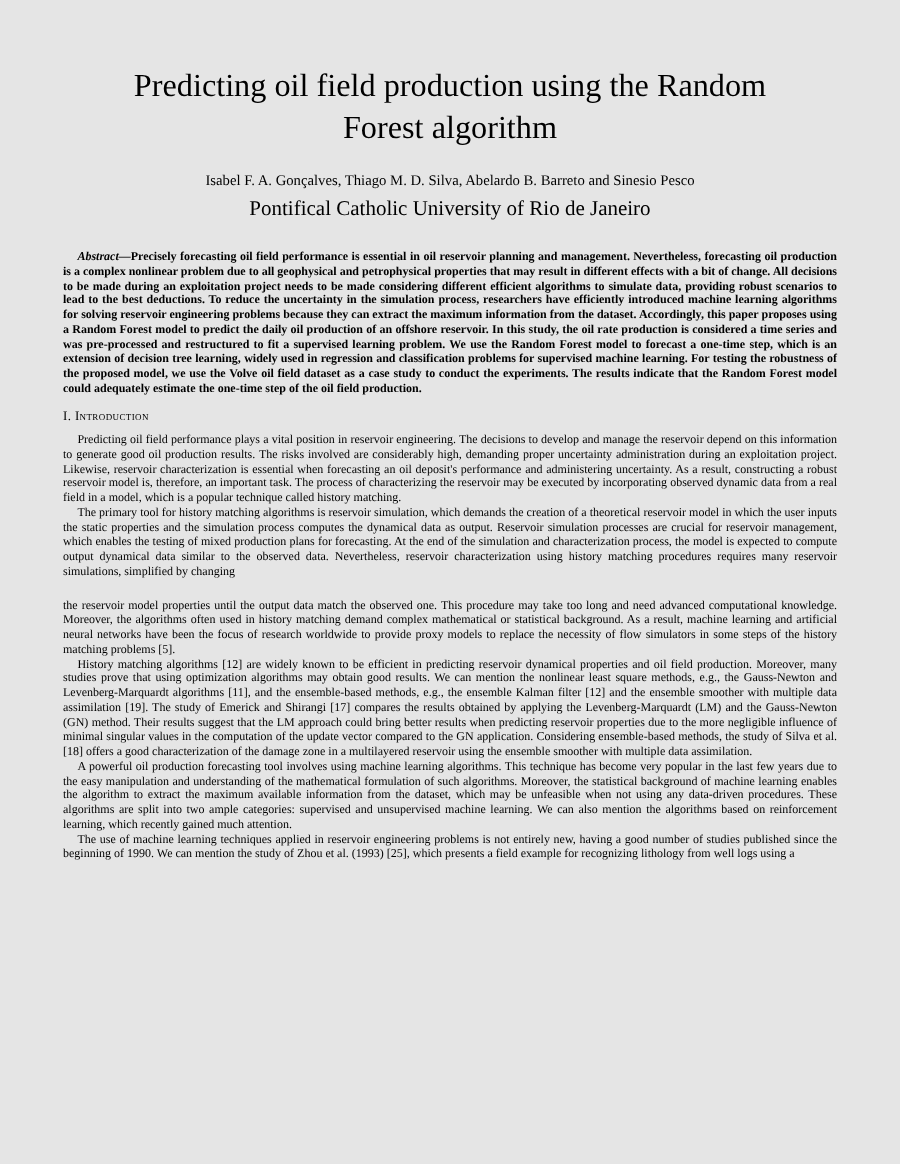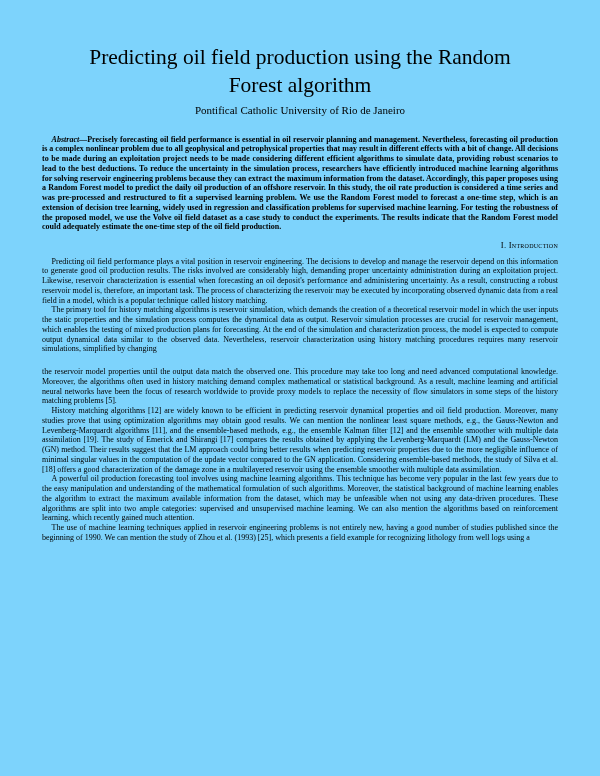--- a/index.html
+++ b/index.html
@@ -1,41 +1,41 @@
 <!DOCTYPE html>
 <html><head>
 <meta charset="utf-8">
 <style>
   * { margin: 0; padding: 0; box-sizing: border-box; }
   html, body { background: #ffffff; }
   .page {
     width: 600px;
     height: 776px;
     margin: 0 auto;
-    background: #7dd3fc;
+    background: #e5e5e5;
     color: #000000;
     font-family: "Liberation Serif", "DejaVu Serif", serif;
     padding: 30px 42px 30px 42px;
     overflow: hidden;
   }
   .head { text-align: center; }
   .title {
     font-family: "Liberation Serif", serif;
     font-weight: 400;
     font-size: 21.5px;
     line-height: 1.28;
     max-width: 474px;
     margin: 14px auto 0 auto;
   }
   .authors {
     font-size: 9.8px;
     margin-top: 16px;
   }
   .affil {
-    font-size: 11px;
+    font-size: 14px;
     line-height: 1.5;
   }
   .affil-first { margin-top: 3px; }
   .cols {
     display: flex;
     gap: 13px;
     margin-top: 16px;
     flex-direction: column;
   }
   .col {
@@ -48,33 +48,34 @@
   .abstract {
     font-weight: bold;
     text-indent: 1.2em;
   }
   .abstract-label { font-style: italic; }
   .section-heading {
     font-weight: 400;
     font-size: 8.6px;
     font-variant: small-caps;
     letter-spacing: 0.03em;
-    text-align: right;
+    text-align: left;
     margin: 8px 0 6px 0;
   }
   .body-par { text-indent: 1.2em; }
   .no-indent { text-indent: 0; }
 </style>
 </head>
 <body>
 
 <div class="page">
 
   <header class="head">
     <h1 class="title">Predicting oil field production using the Random Forest algorithm</h1>
+    <div class="authors">Isabel F. A. Gonçalves, Thiago M. D. Silva, Abelardo B. Barreto and Sinesio Pesco</div>
     <div class="affil affil-first">Pontifical Catholic University of Rio de Janeiro</div>
   </header>
 
   <div class="cols">
 
     <div class="col">
       <p class="abstract"><span class="abstract-label">Abstract—</span><span>Precisely forecasting oil field performance is essential in oil reservoir planning and management. Nevertheless, forecasting oil production is a complex nonlinear problem due to all geophysical and petrophysical properties that may result in different effects with a bit of change. All decisions to be made during an exploitation project needs to be made considering different efficient algorithms to simulate data, providing robust scenarios to lead to the best deductions. To reduce the uncertainty in the simulation process, researchers have efficiently introduced machine learning algorithms for solving reservoir engineering problems because they can extract the maximum information from the dataset. Accordingly, this paper proposes using a Random Forest model to predict the daily oil production of an offshore reservoir. In this study, the oil rate production is considered a time series and was pre-processed and restructured to fit a supervised learning problem. We use the Random Forest model to forecast a one-time step, which is an extension of decision tree learning, widely used in regression and classification problems for supervised machine learning. For testing the robustness of the proposed model, we use the Volve oil field dataset as a case study to conduct the experiments. The results indicate that the Random Forest model could adequately estimate the one-time step of the oil field production.</span></p>
 
       <h2 class="section-heading">I. Introduction</h2>
 

